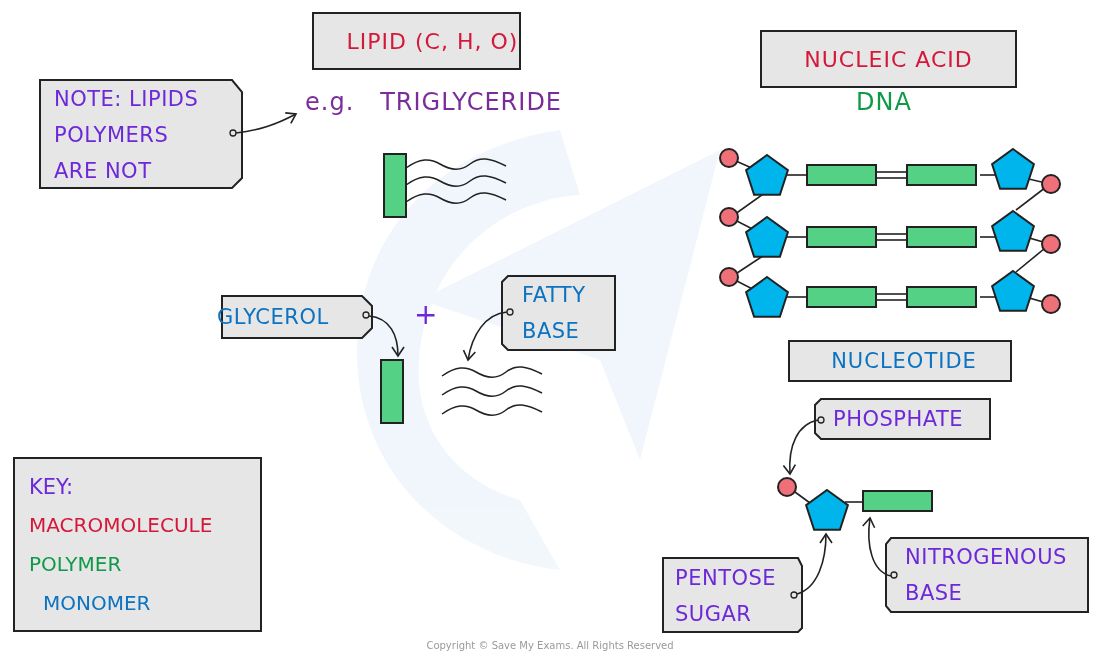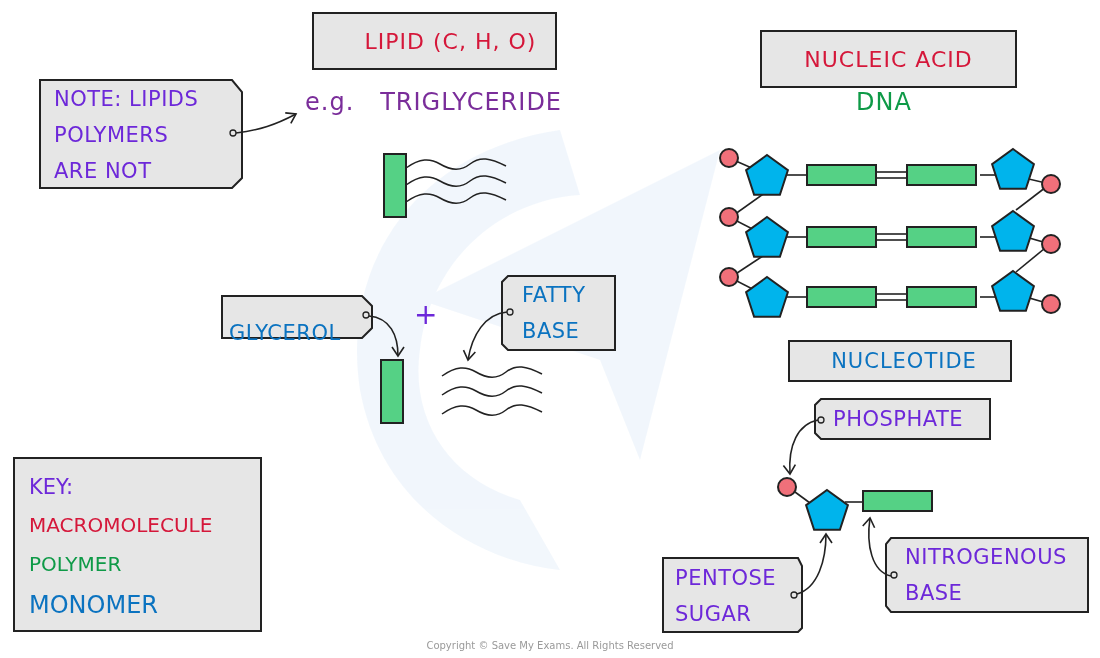--- a/index.html
+++ b/index.html
@@ -114,36 +114,36 @@
 
   <path d="M663,558 L798,558 L802,566 L802,628 L798,632 L663,632 Z" fill="#e6e6e6" stroke="#222" stroke-width="2"></path>
   <circle cx="794" cy="595" r="3" fill="none" stroke="#222" stroke-width="1.3"></circle>
   <path d="M797,594 C818,588 826,560 826,534" fill="none" stroke="#222" stroke-width="1.6" marker-end="url(#arrowhead)"></path>
 
   <path d="M891,538 L1088,538 L1088,612 L891,612 L886,606 L886,544 Z" fill="#e6e6e6" stroke="#222" stroke-width="2"></path>
   <circle cx="894" cy="575" r="3" fill="none" stroke="#222" stroke-width="1.3"></circle>
   <path d="M891,576 C872,572 866,545 870,518" fill="none" stroke="#222" stroke-width="1.6" marker-end="url(#arrowhead)"></path>
 </svg>
 
-<div class="box title red" style="left:312px;top:12px;width:245px;height:58px;padding-left:32px;">
+<div class="box title red" style="left:312px;top:12px;width:209px;height:58px;padding-left:32px;">
   <span>LIPID  (C, H, O)</span>
 </div>
 
 <div class="abs" style="left:305px;top:88px;font-size:24px;letter-spacing:1px;">
   <span class="purple">e.g.</span>&nbsp;&nbsp;
   <span class="purple">TRIGLYCERIDE</span>
 </div>
 
 <div class="abs tagtext black" style="left:54px;top:81px;">
   <div>NOTE:  LIPIDS</div>
   <div>POLYMERS</div>
   <div>ARE  NOT</div>
 </div>
 
-<div class="abs tagtext blue" style="left:229px;top:299px;margin-top:16px;">GLYCEROL</div>
+<div class="abs tagtext blue" style="left:217px;top:299px;">GLYCEROL</div>
 
 <div class="abs black" style="left:414px;top:298px;font-size:28px;">+</div>
 
 <div class="abs tagtext blue" style="left:522px;top:277px;">
   <div>FATTY</div>
   <div>BASE</div>
 </div>
 
 <div class="box title red" style="left:760px;top:30px;width:257px;height:58px;">
   <span>NUCLEIC  ACID</span>
@@ -164,16 +164,16 @@
 
 <div class="abs tagtext black" style="left:905px;top:539px;">
   <div>NITROGENOUS</div>
   <div>BASE</div>
 </div>
 
 <div class="box" style="left:13px;top:457px;width:249px;height:175px;">
   <div class="abs black" style="left:14px;top:16px;font-size:21px;">KEY:</div>
   <div class="abs red" style="left:14px;top:54px;font-size:20px;">MACROMOLECULE</div>
   <div class="abs green" style="left:14px;top:93px;font-size:20px;">POLYMER</div>
-  <div class="abs blue" style="left:14px;top:132px;font-size:24px;">MONOMER</div>
+  <div class="abs blue" style="left:28px;top:132px;font-size:20px;">MONOMER</div>
 </div>
 
 <div class="abs copyright">Copyright © Save My Exams. All Rights Reserved</div>
 
 </body></html>

